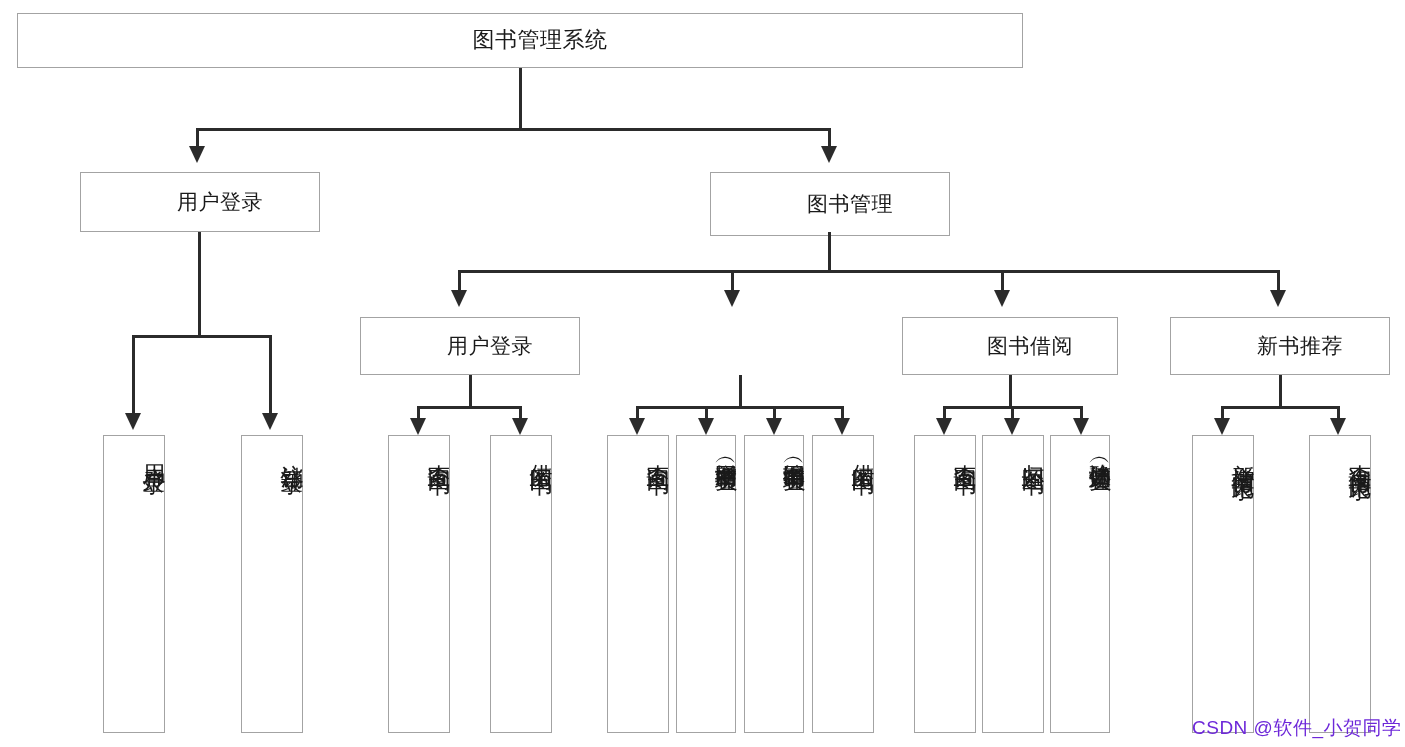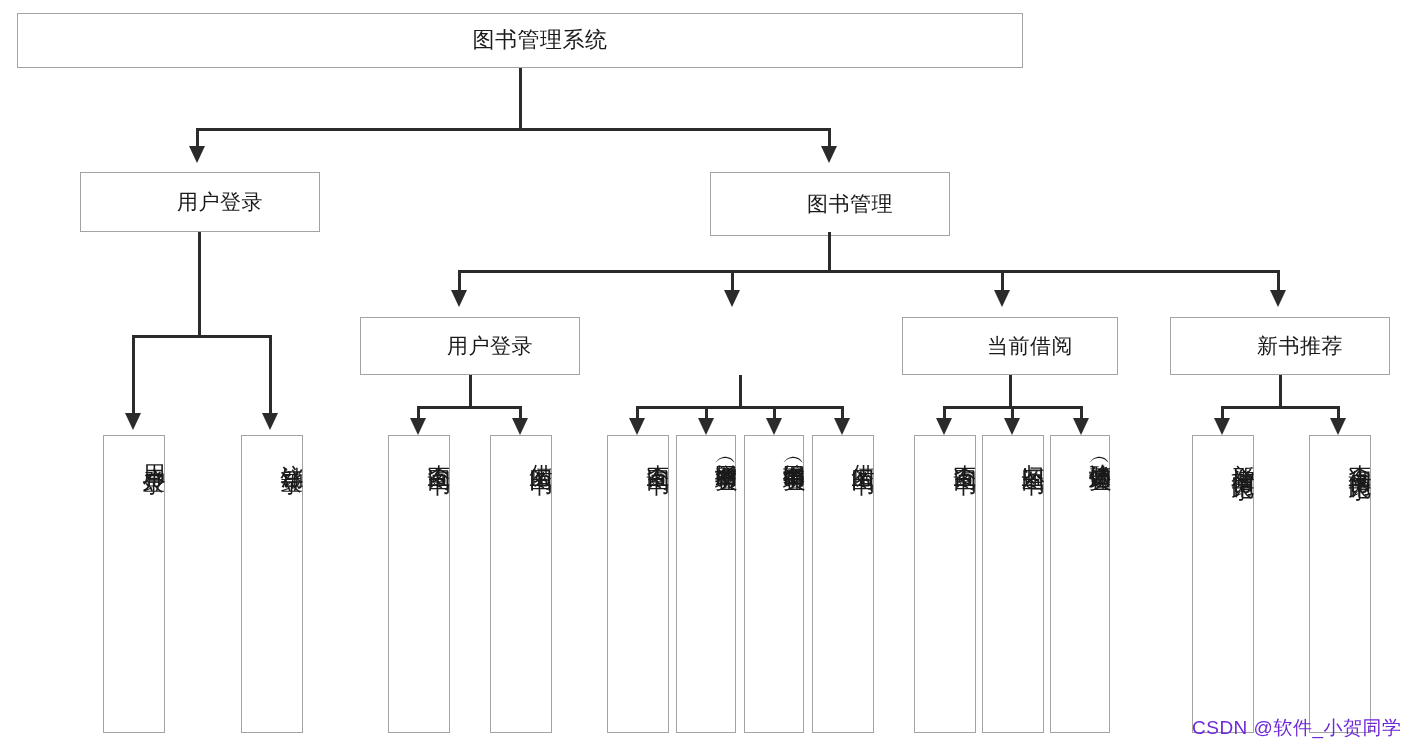--- a/index.html
+++ b/index.html
@@ -122,21 +122,21 @@
   <div class="arrow" style="left:724px; top:290px;"></div>
   <div class="vline" style="left:1001px; top:270px; width:3px; height:22px;"></div>
   <div class="arrow" style="left:994px; top:290px;"></div>
   <div class="vline" style="left:1277px; top:270px; width:3px; height:22px;"></div>
   <div class="arrow" style="left:1270px; top:290px;"></div>
 
   <div class="node horiz" style="left:360px; top:317px; width:220px; height:58px;">
     <span class="label">用户登录</span>
   </div>
   <div class="node horiz" style="left:902px; top:317px; width:216px; height:58px;">
-    <span class="label">当前借阅</span>
+    <span class="label">图书借阅</span>
   </div>
   <div class="node horiz" style="left:1170px; top:317px; width:220px; height:58px;">
     <span class="label">新书推荐</span>
   </div>
 
   <div class="vline" style="left:469px; top:375px; width:3px; height:33px;"></div>
   <div class="hline" style="left:417px; top:406px; width:105px; height:3px;"></div>
   <div class="vline" style="left:417px; top:406px; width:3px; height:14px;"></div>
   <div class="arrow" style="left:410px; top:418px;"></div>
   <div class="vline" style="left:519px; top:406px; width:3px; height:14px;"></div>

